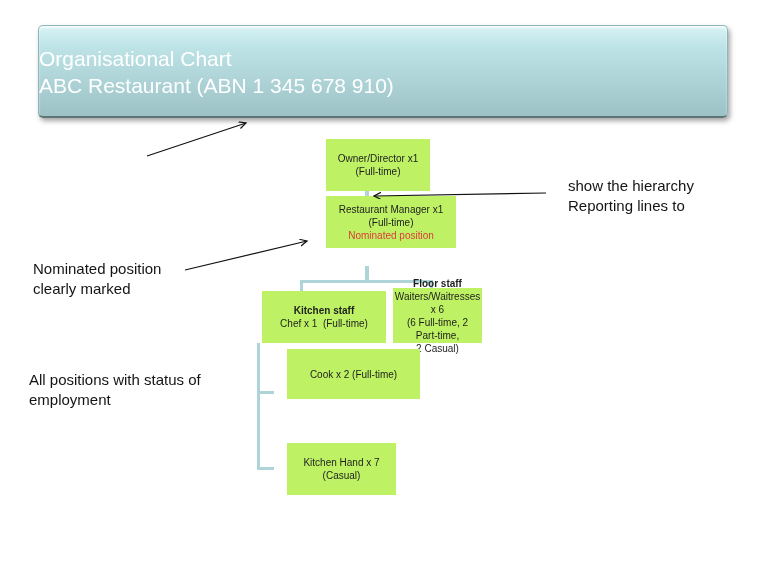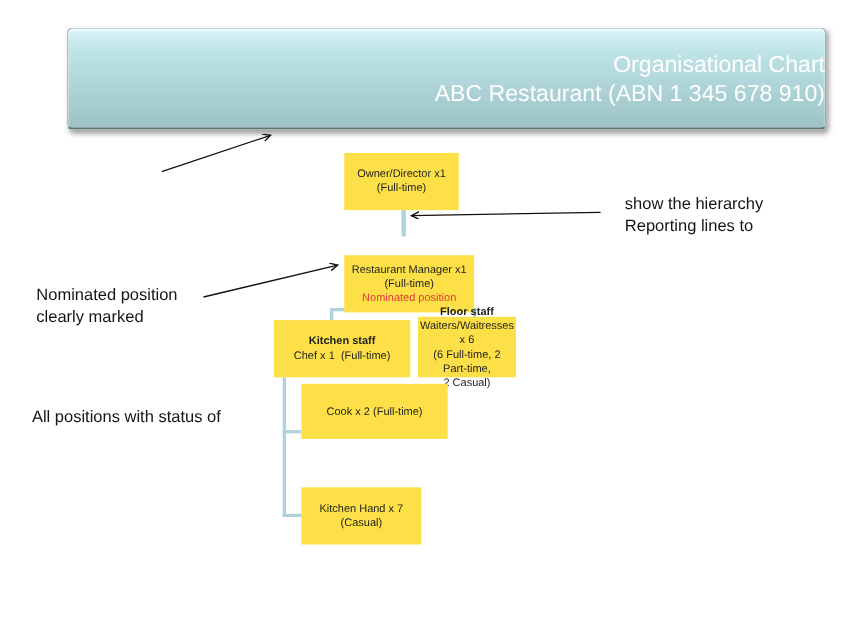--- a/index.html
+++ b/index.html
@@ -7,28 +7,29 @@
     position:relative;width:768px;height:576px;background:#ffffff;
     font-family:"Liberation Sans", sans-serif;overflow:hidden;
   }
   
   .banner{
     position:absolute;left:38px;top:25px;width:690px;height:93px;
     box-sizing:border-box;border-radius:5px;
     background:linear-gradient(180deg,#d8f3f5 0%,#bfe4e8 22%,#aad0d4 68%,#9cc2c6 100%);
     border:1px solid #8fb6ba;border-bottom:2px solid #5e7578;
     box-shadow:2px 3px 5px rgba(90,90,90,.55), inset 0 2px 2px rgba(255,255,255,.75);
-    text-align:right;color:#ffffff;font-size:21px;line-height:27px;padding-top:19px;margin-left:23px;
+    text-align:left;color:#ffffff;font-size:21px;line-height:27px;padding-top:19px;
   }
   
   .node{
-    position:absolute;background:#fde047;color:#1e1e1e;
+    position:absolute;background:#bef264;color:#1e1e1e;
     font-size:10px;line-height:13px;box-sizing:border-box;padding:2px;
     display:flex;flex-direction:column;justify-content:center;align-items:center;
     text-align:center;
+    margin-left:13px;
   }
   .nline{white-space:pre-wrap;}
   .ntitle{font-weight:bold;}
   .red{color:#dd3a3a;}
   
   .conn{position:absolute;background:#aed3d8;}
   
   .anno{position:absolute;color:#141414;font-size:15px;line-height:20px;}
   .anno div{white-space:nowrap;}
   svg.arrows{position:absolute;left:0;top:0;width:768px;height:576px;pointer-events:none;}
@@ -50,21 +51,21 @@
   <div class="conn" style="left:430px;top:280px;width:3px;height:9px"></div>
   <div class="conn" style="left:257px;top:343px;width:3px;height:127px"></div>
   <div class="conn" style="left:257px;top:391px;width:17px;height:3px"></div>
   <div class="conn" style="left:257px;top:467px;width:17px;height:3px"></div>
 
   <div class="node" style="left:313px;top:139px;width:104px;height:52px">
     <div class="nline">Owner/Director x1</div>
     <div class="nline">(Full-time)</div>
   </div>
 
-  <div class="node" style="left:313px;top:232px;width:118px;height:52px">
+  <div class="node" style="left:313px;top:196px;width:130px;height:52px">
     <div class="nline">Restaurant Manager x1</div>
     <div class="nline">(Full-time)</div>
     <div class="nline red">Nominated position</div>
   </div>
 
   <div class="node" style="left:249px;top:291px;width:124px;height:52px">
     <div class="nline ntitle">Kitchen staff</div>
     <div class="nline">Chef x 1  (Full-time)</div>
   </div>
 
@@ -101,15 +102,16 @@
     <div>Reporting lines to</div>
   </div>
 
   <div class="anno" style="left:33px;top:259px">
     <div>Nominated position</div>
     <div>clearly marked</div>
   </div>
 
   <div class="anno" style="left:29px;top:370px">
     <div>All positions with status of</div>
+    <div>employment</div>
   </div>
 
 </div>
 
 </body></html>

